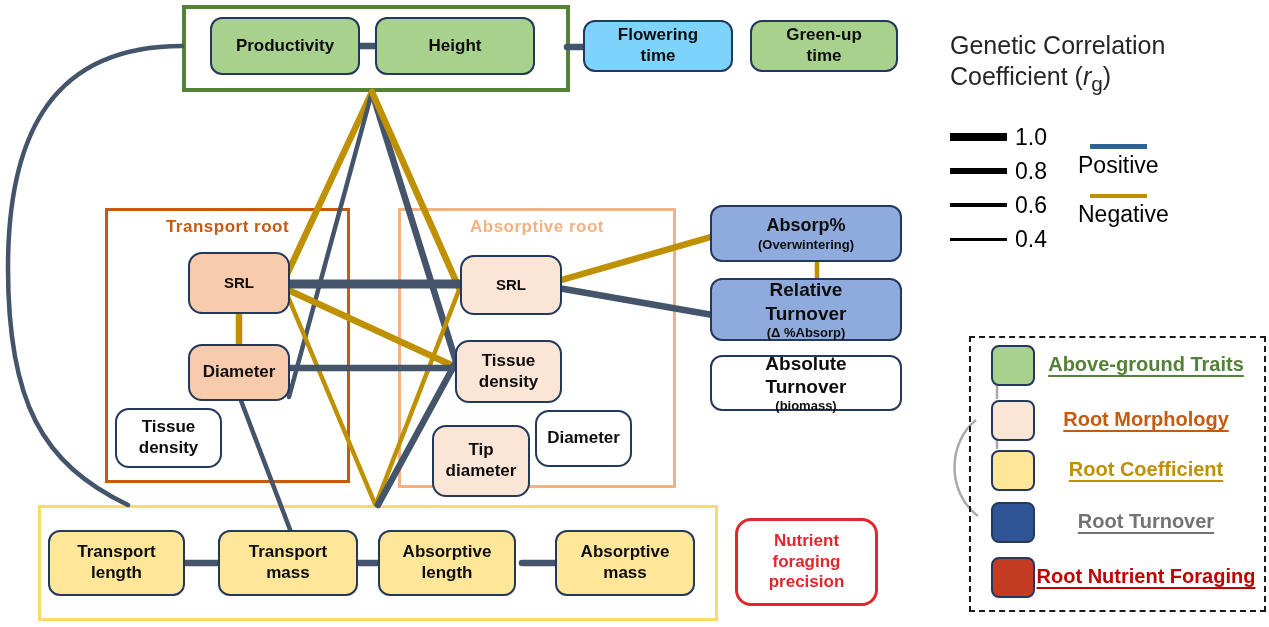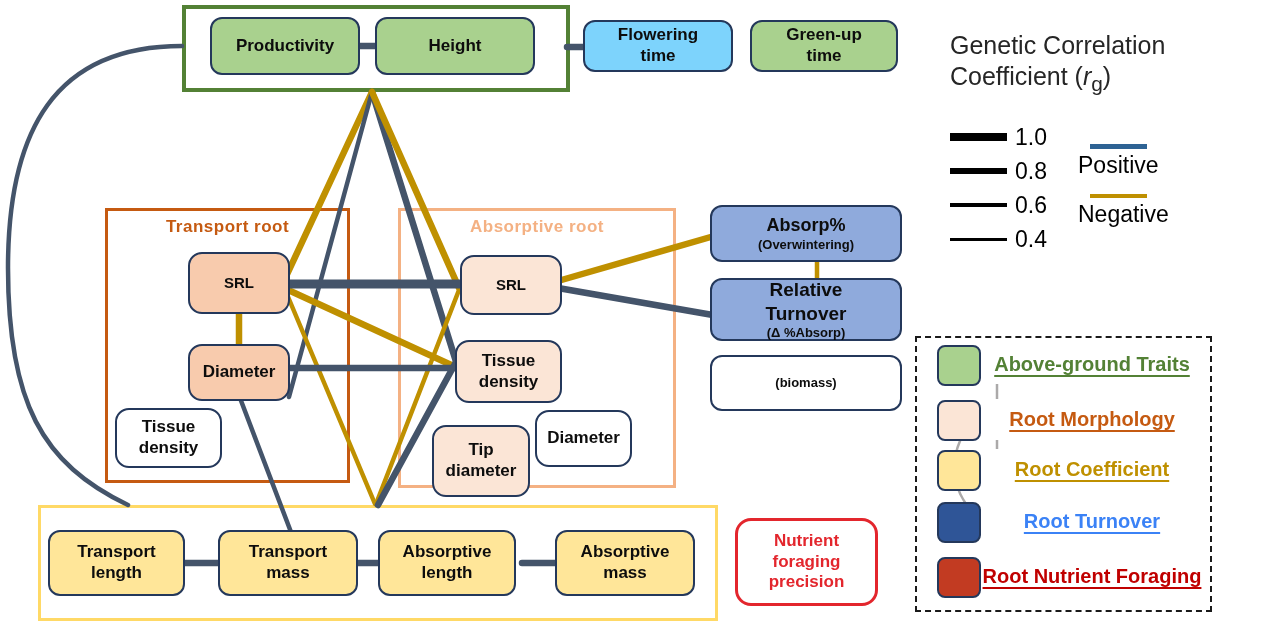--- a/index.html
+++ b/index.html
@@ -100,20 +100,21 @@
       </div>
       <div class="node" style="left: 710px; top: 205px; width: 192px; height: 57px; background: rgb(143, 170, 220); border: 2px solid rgb(36, 56, 91); border-radius: 12px; font-size: 18px; color: rgb(13, 13, 13);">
         <span>Absorp%</span>
         <span class="sub" style="font-size: 13px;">(Overwintering)</span>
       </div>
       <div class="node" style="left: 710px; top: 278px; width: 192px; height: 63px; background: rgb(143, 170, 220); border: 2px solid rgb(36, 56, 91); border-radius: 12px; font-size: 19px; color: rgb(13, 13, 13);">
         <span>Relative Turnover</span>
         <span class="sub" style="font-size: 13px;">(Δ %Absorp)</span>
       </div>
       <div class="node" style="left: 710px; top: 355px; width: 192px; height: 56px; background: rgb(255, 255, 255); border: 2px solid rgb(36, 56, 91); border-radius: 12px; font-size: 19px; color: rgb(13, 13, 13);">
+        <span>Absolute Turnover</span>
         <span class="sub" style="font-size: 13px;">(biomass)</span>
       </div>
       <div class="node" style="left: 48px; top: 530px; width: 137px; height: 66px; background: rgb(255, 230, 153); border: 2px solid rgb(36, 56, 91); border-radius: 12px; font-size: 17px; color: rgb(13, 13, 13);">
         <span>Transport length</span>
       </div>
       <div class="node" style="left: 218px; top: 530px; width: 140px; height: 66px; background: rgb(255, 230, 153); border: 2px solid rgb(36, 56, 91); border-radius: 12px; font-size: 17px; color: rgb(13, 13, 13);">
         <span>Transport mass</span>
       </div>
       <div class="node" style="left: 378px; top: 530px; width: 138px; height: 66px; background: rgb(255, 230, 153); border: 2px solid rgb(36, 56, 91); border-radius: 12px; font-size: 17px; color: rgb(13, 13, 13);">
         <span>Absorptive length</span>
@@ -150,28 +151,28 @@
         </div>
       </div>
     <div class="abs" style="left:138px;top:114px;width:150px;">
       <div id="pos-line" style="width: 57px; height: 4.5px; margin-left: 12px; background: rgb(46, 99, 148);"></div>
       <div class="corr-label" style="margin-top:3px;">Positive</div>
       <div id="neg-line" style="width: 57px; height: 4.5px; margin-left: 12px; margin-top: 15px; background: rgb(191, 144, 0);"></div>
       <div class="corr-label" style="margin-top:3px;">Negative</div>
     </div>
   </div>
 
-  <div class="cat-box" style="left:915px;top:336px;width:297px;height:276px;">
+  <div class="cat-box" style="left:969px;top:336px;width:297px;height:276px;">
     <div id="cat-items">
         <div class="cat-square" style="left: 20px; top: 7px; background: rgb(169, 209, 142);"></div>
         <div class="cat-label" style="top: 15px; color: rgb(83, 129, 53);">Above-ground Traits</div>
         <div class="cat-square" style="left: 20px; top: 62px; background: rgb(251, 229, 214);"></div>
         <div class="cat-label" style="top: 70px; color: rgb(197, 90, 17);">Root Morphology</div>
         <div class="cat-square" style="left: 20px; top: 112px; background: rgb(255, 230, 153);"></div>
         <div class="cat-label" style="top: 120px; color: rgb(191, 144, 0);">Root Coefficient</div>
         <div class="cat-square" style="left: 20px; top: 164px; background: rgb(47, 85, 151);"></div>
-        <div class="cat-label" style="top: 172px; color: #3b82f6;">Root Turnover</div>
+        <div class="cat-label" style="top: 172px; color: #737373;">Root Turnover</div>
         <div class="cat-square" style="left: 20px; top: 219px; background: rgb(194, 59, 34);"></div>
         <div class="cat-label" style="top: 227px; color: rgb(192, 0, 0);">Root Nutrient Foraging</div>
       </div>
   </div>
 
 </div>
 
 </body></html>

